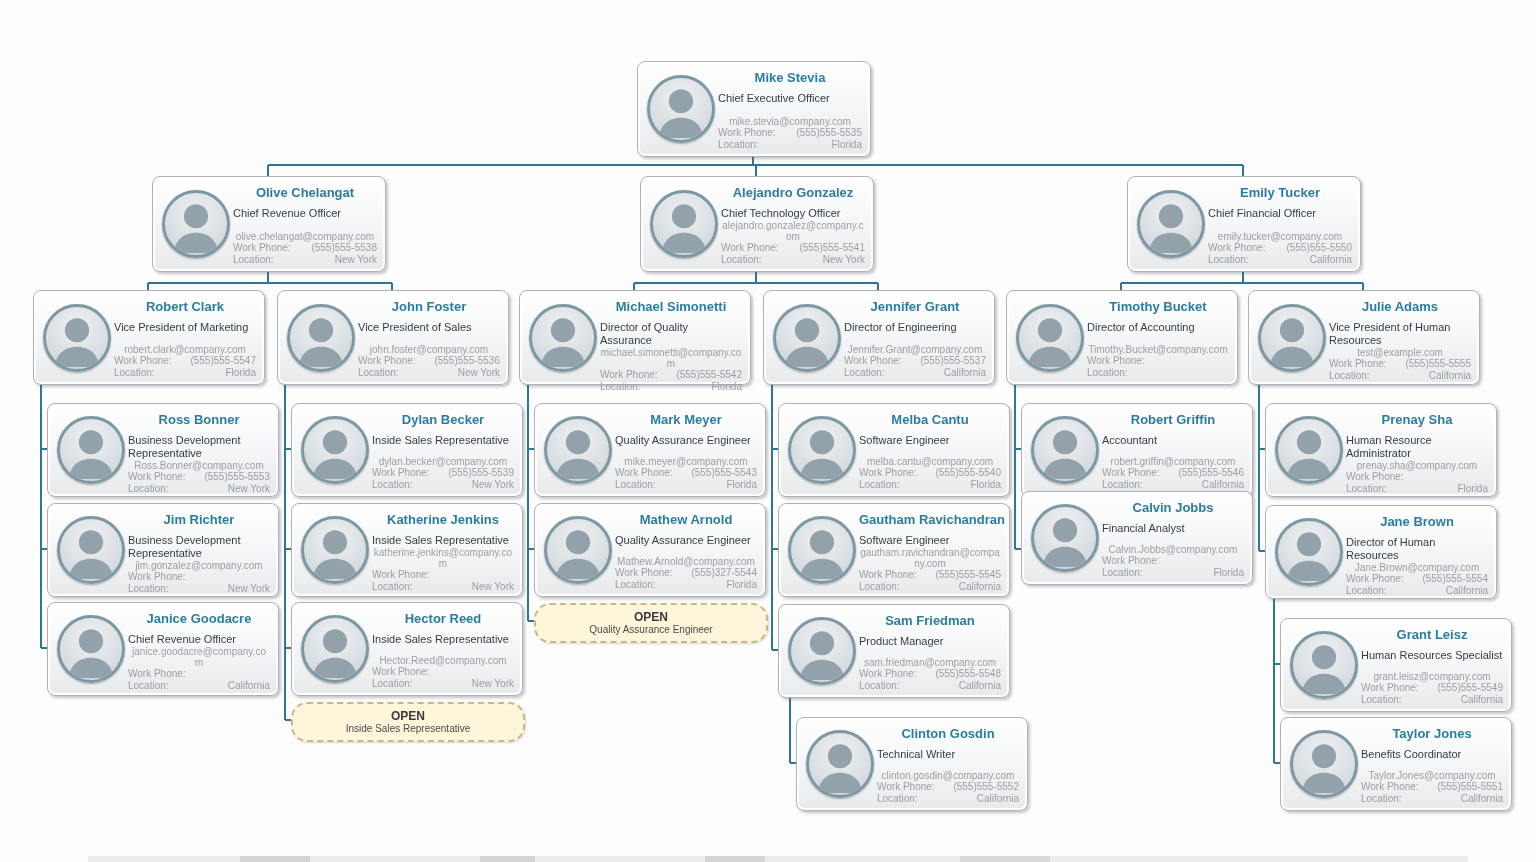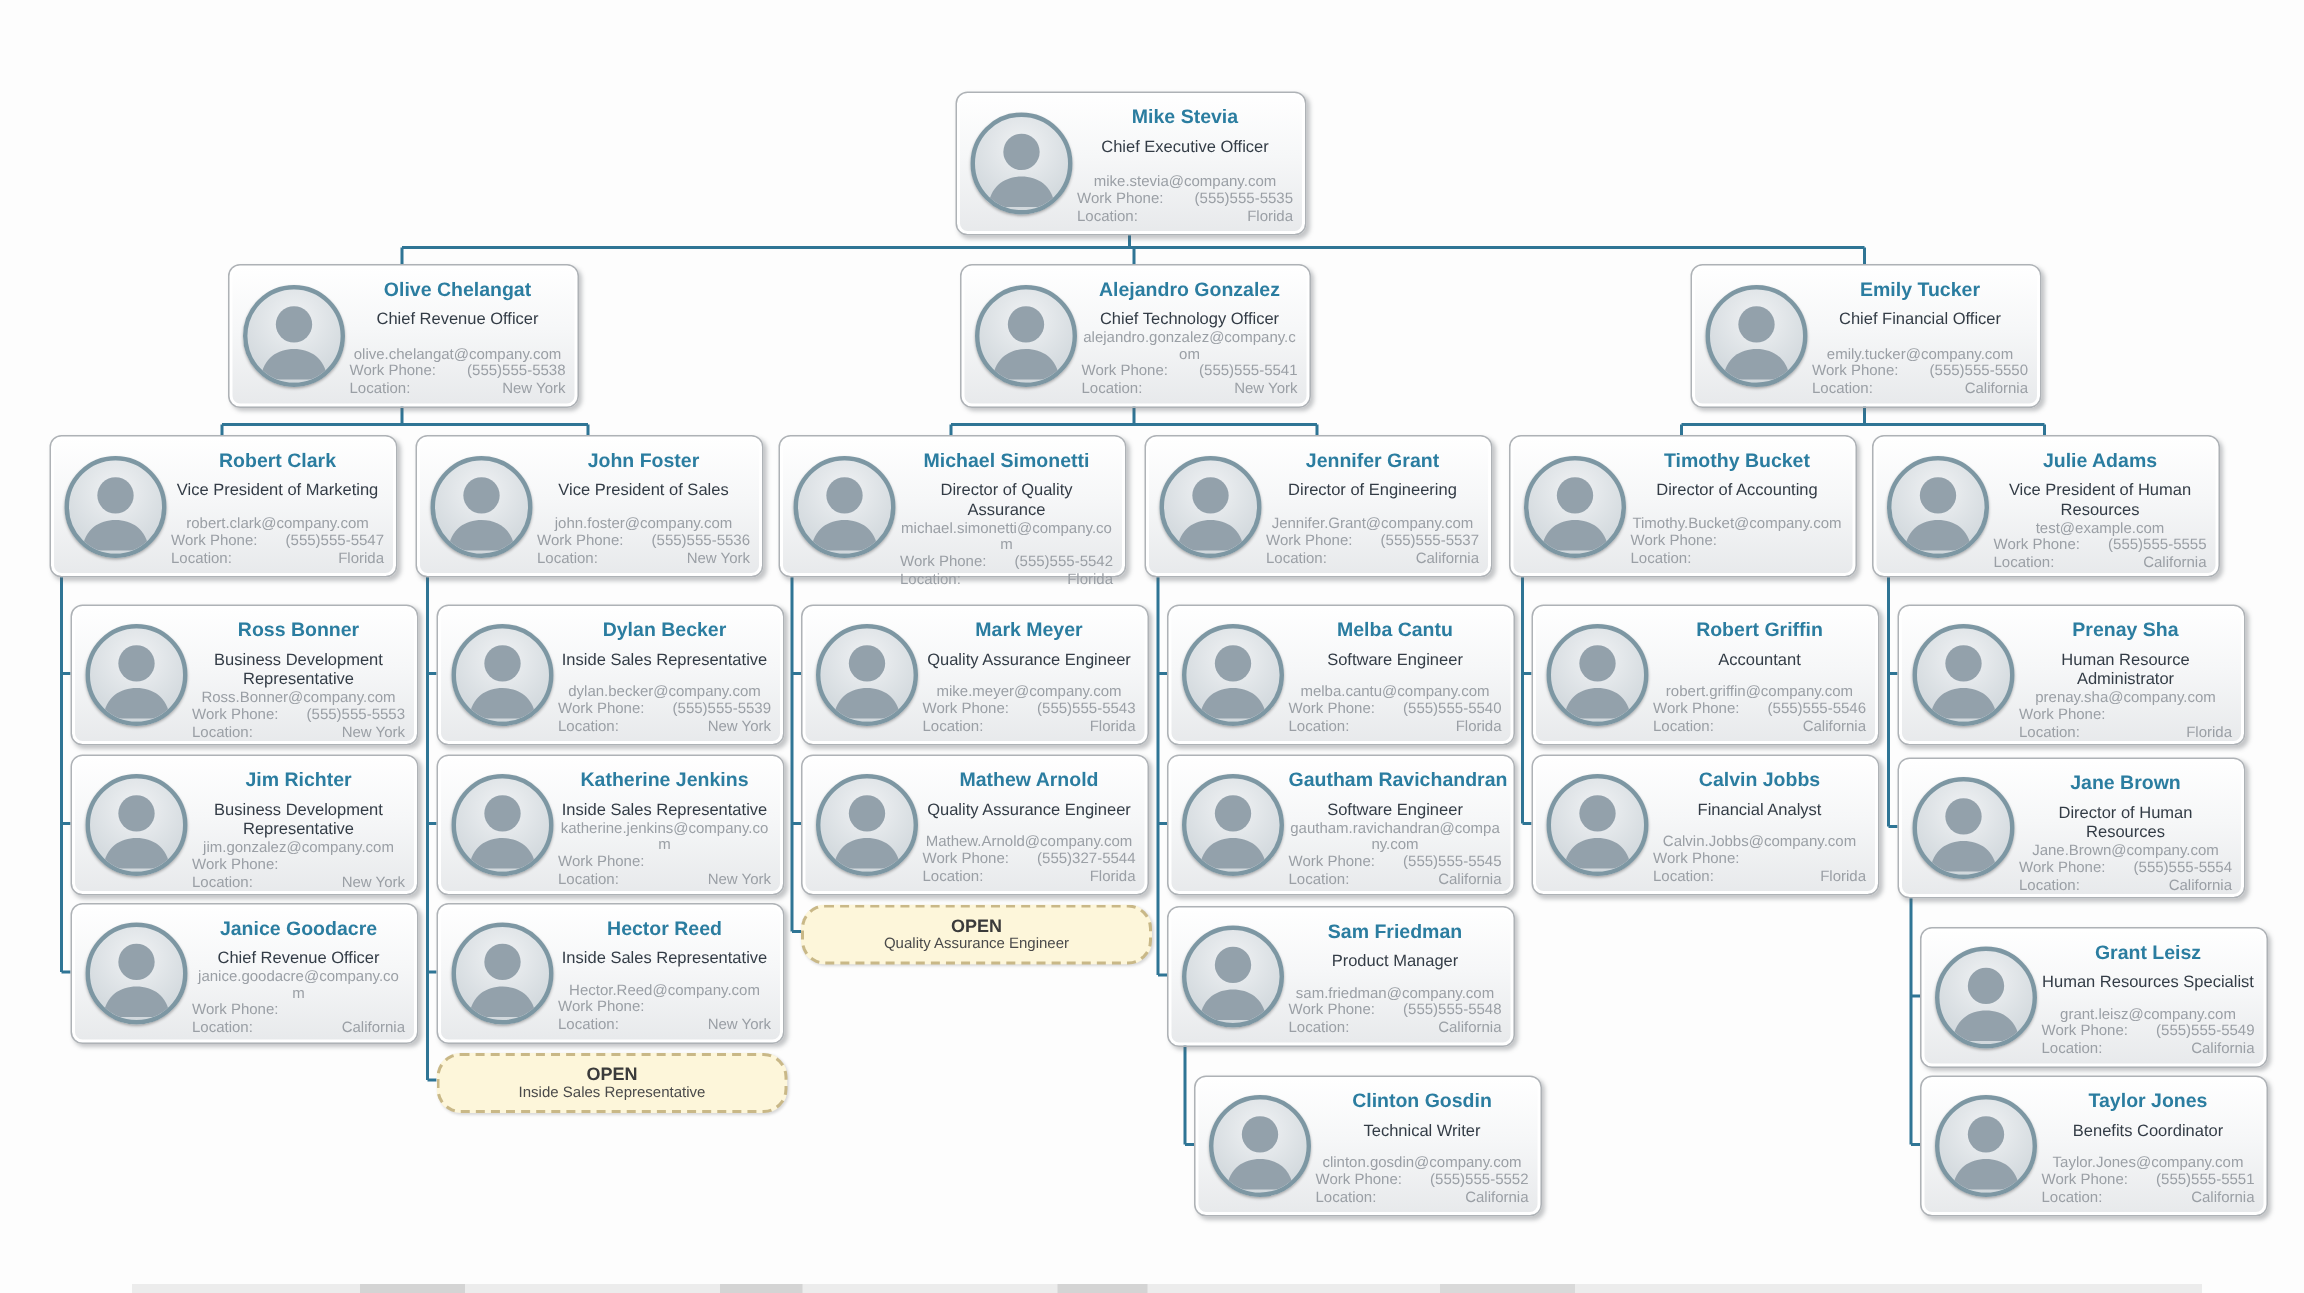--- a/index.html
+++ b/index.html
@@ -17,21 +17,21 @@
   .av{
     position:absolute;left:9px;top:50%;transform:translateY(-50%);
     width:62px;height:62px;border-radius:50%;
     border:3px solid #7d97a3;overflow:hidden;
     background:radial-gradient(circle at 50% 32%,#f0f2f4,#c9d1d6);
     box-shadow:0 1px 2px rgba(0,0,0,.3);
   }
   .av svg{width:100%;height:100%;display:block}
   .inf{position:absolute;left:80px;right:8px;top:5px;bottom:5px;display:flex;flex-direction:column}
   .nm{text-align:center;color:var(--name-text,#2b7da0);font-weight:700;font-size:13px;line-height:15px;margin-top:3px;white-space:nowrap}
-  .tt{text-align:center;color:var(--title-text,#333c46);font-size:11px;line-height:13px;margin-top:7px}
+  .tt{color:var(--title-text,#333c46);font-size:11px;line-height:13px;margin-top:7px}
   .sp{flex:1;min-height:0}
   .em{text-align:center;color:var(--muted-text,#9a9fa5);font-size:10px;line-height:11px;overflow-wrap:anywhere}
   .rw{display:flex;justify-content:space-between;color:var(--muted-text,#9a9fa5);font-size:10px;line-height:12px}
   .open{
     position:absolute;width:230px;height:36px;
     background:var(--open-bg,#fdf6da);border:2px dashed var(--open-border,#c9b887);
     border-radius:16px;display:flex;flex-direction:column;align-items:center;justify-content:center;
     box-shadow:1px 1px 2px rgba(0,0,0,.15);
   }
   .onm{font-weight:700;font-size:12px;color:#3b3b3b;line-height:14px}
@@ -572,21 +572,21 @@
       <div class="rw">
         <span class="lb">Work Phone:</span>
         <span class="vl">(555)555-5546</span>
       </div>
       <div class="rw">
         <span class="lb">Location:</span>
         <span class="vl">California</span>
       </div>
     </div>
 </div>
-<div class="card" style="left:1021px;top:503px">
+<div class="card" style="left:1021px;top:491px">
   <span class="av">
       <svg viewBox="0 0 64 64">
         <circle cx="32" cy="24" r="12.5" fill="#93a1ab"></circle>
         <path d="M9 62c1.5-15 12-21 23-21s21.5 6 23 21z" fill="#93a1ab"></path>
       </svg>
     </span>
   <div class="inf">
       <div class="nm">Calvin Jobbs</div>
       <div class="tt">Financial Analyst</div>
       <div class="sp"></div>

